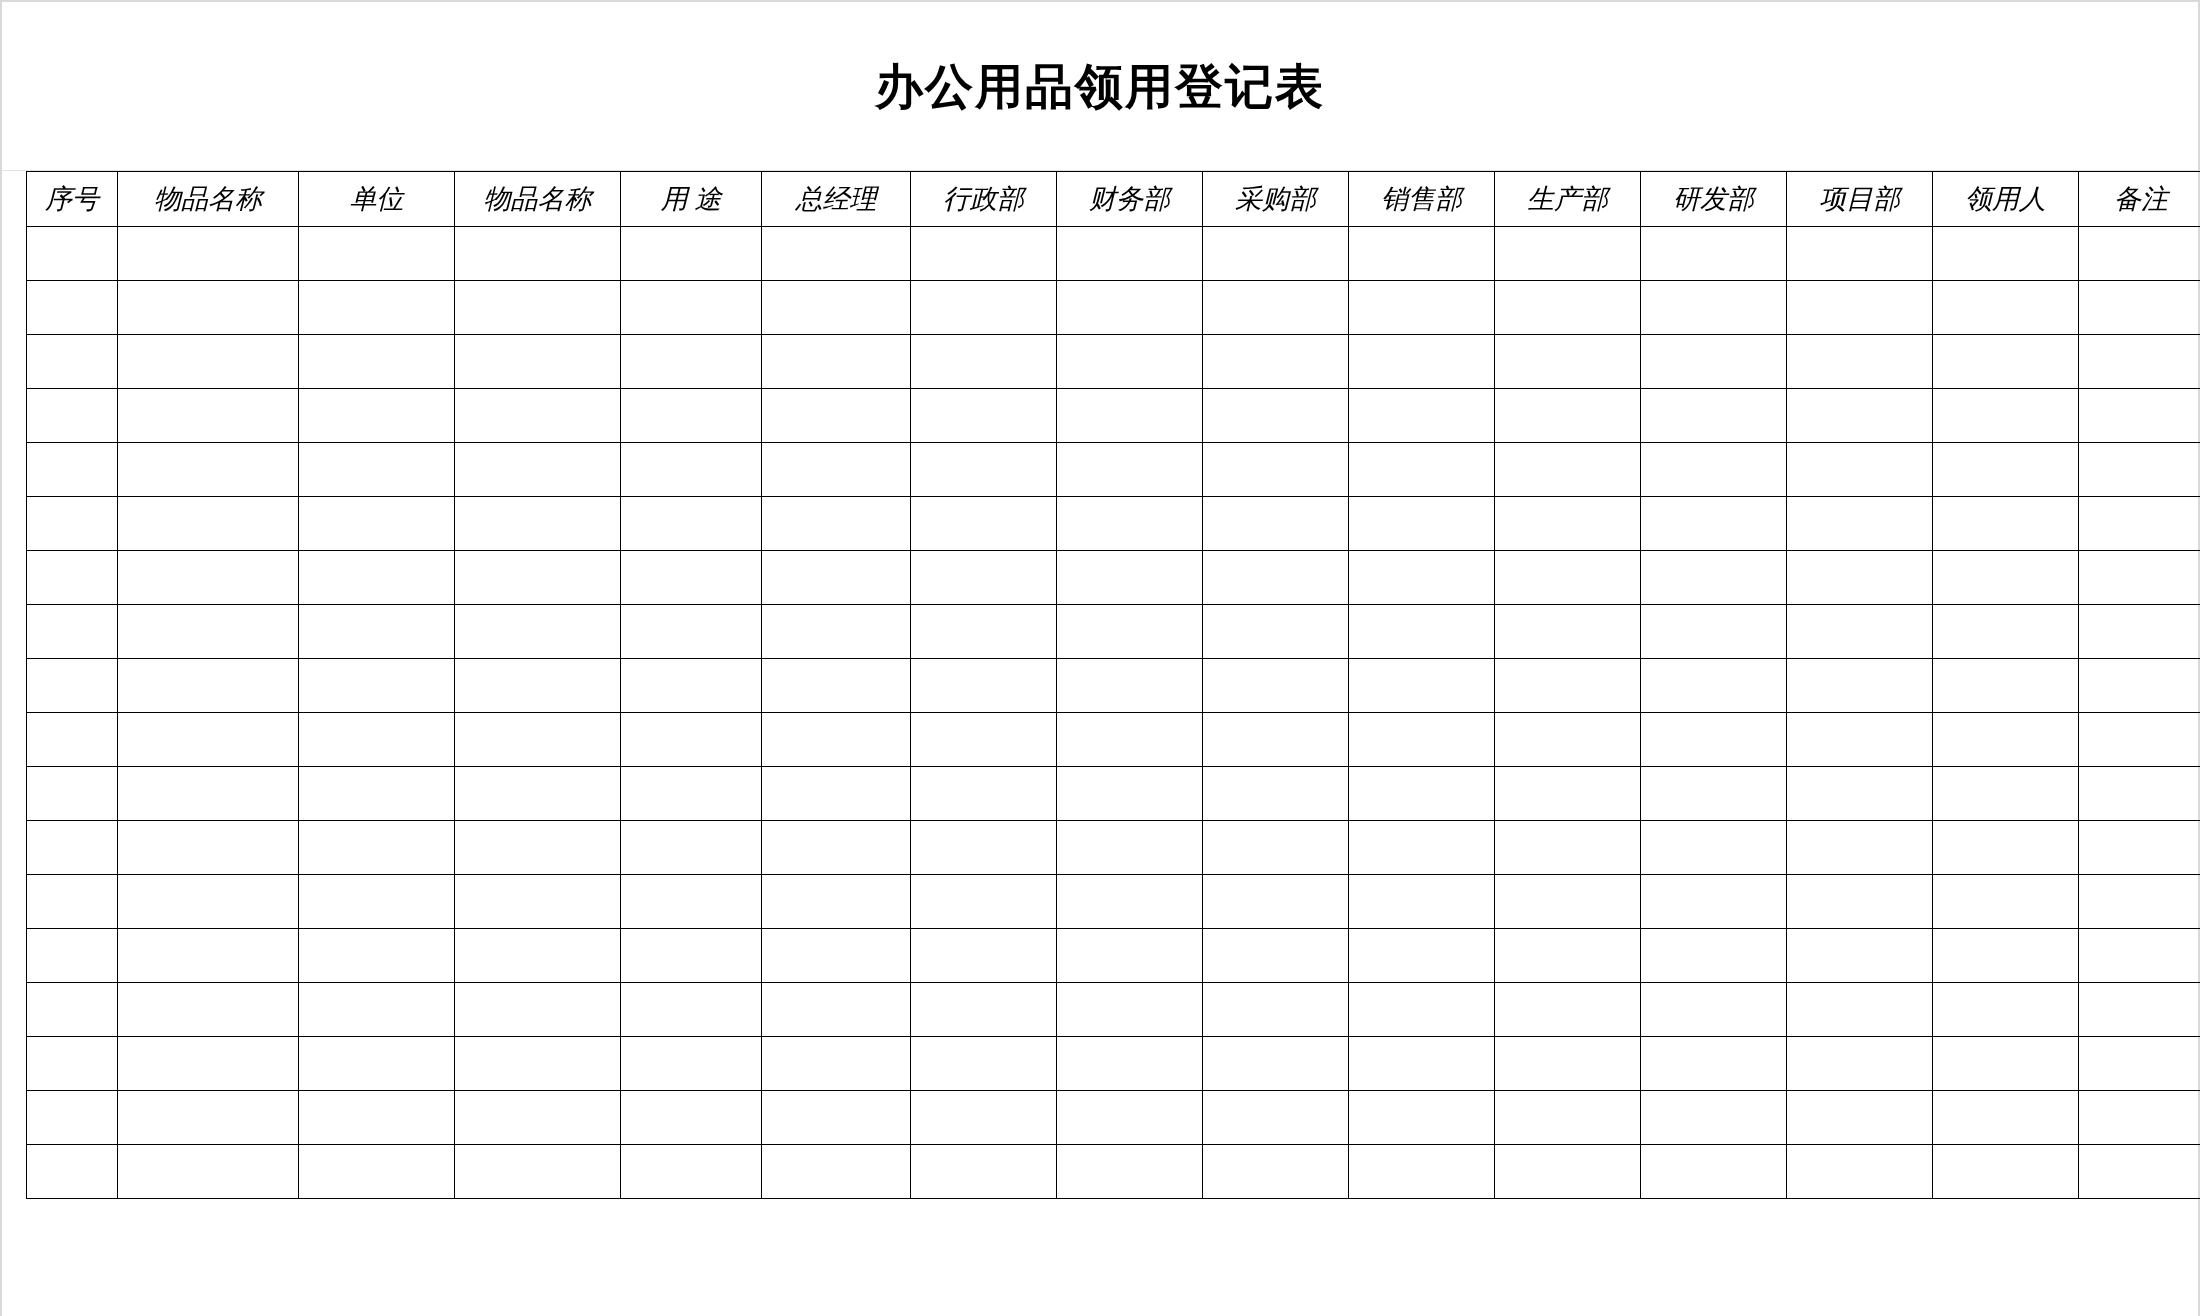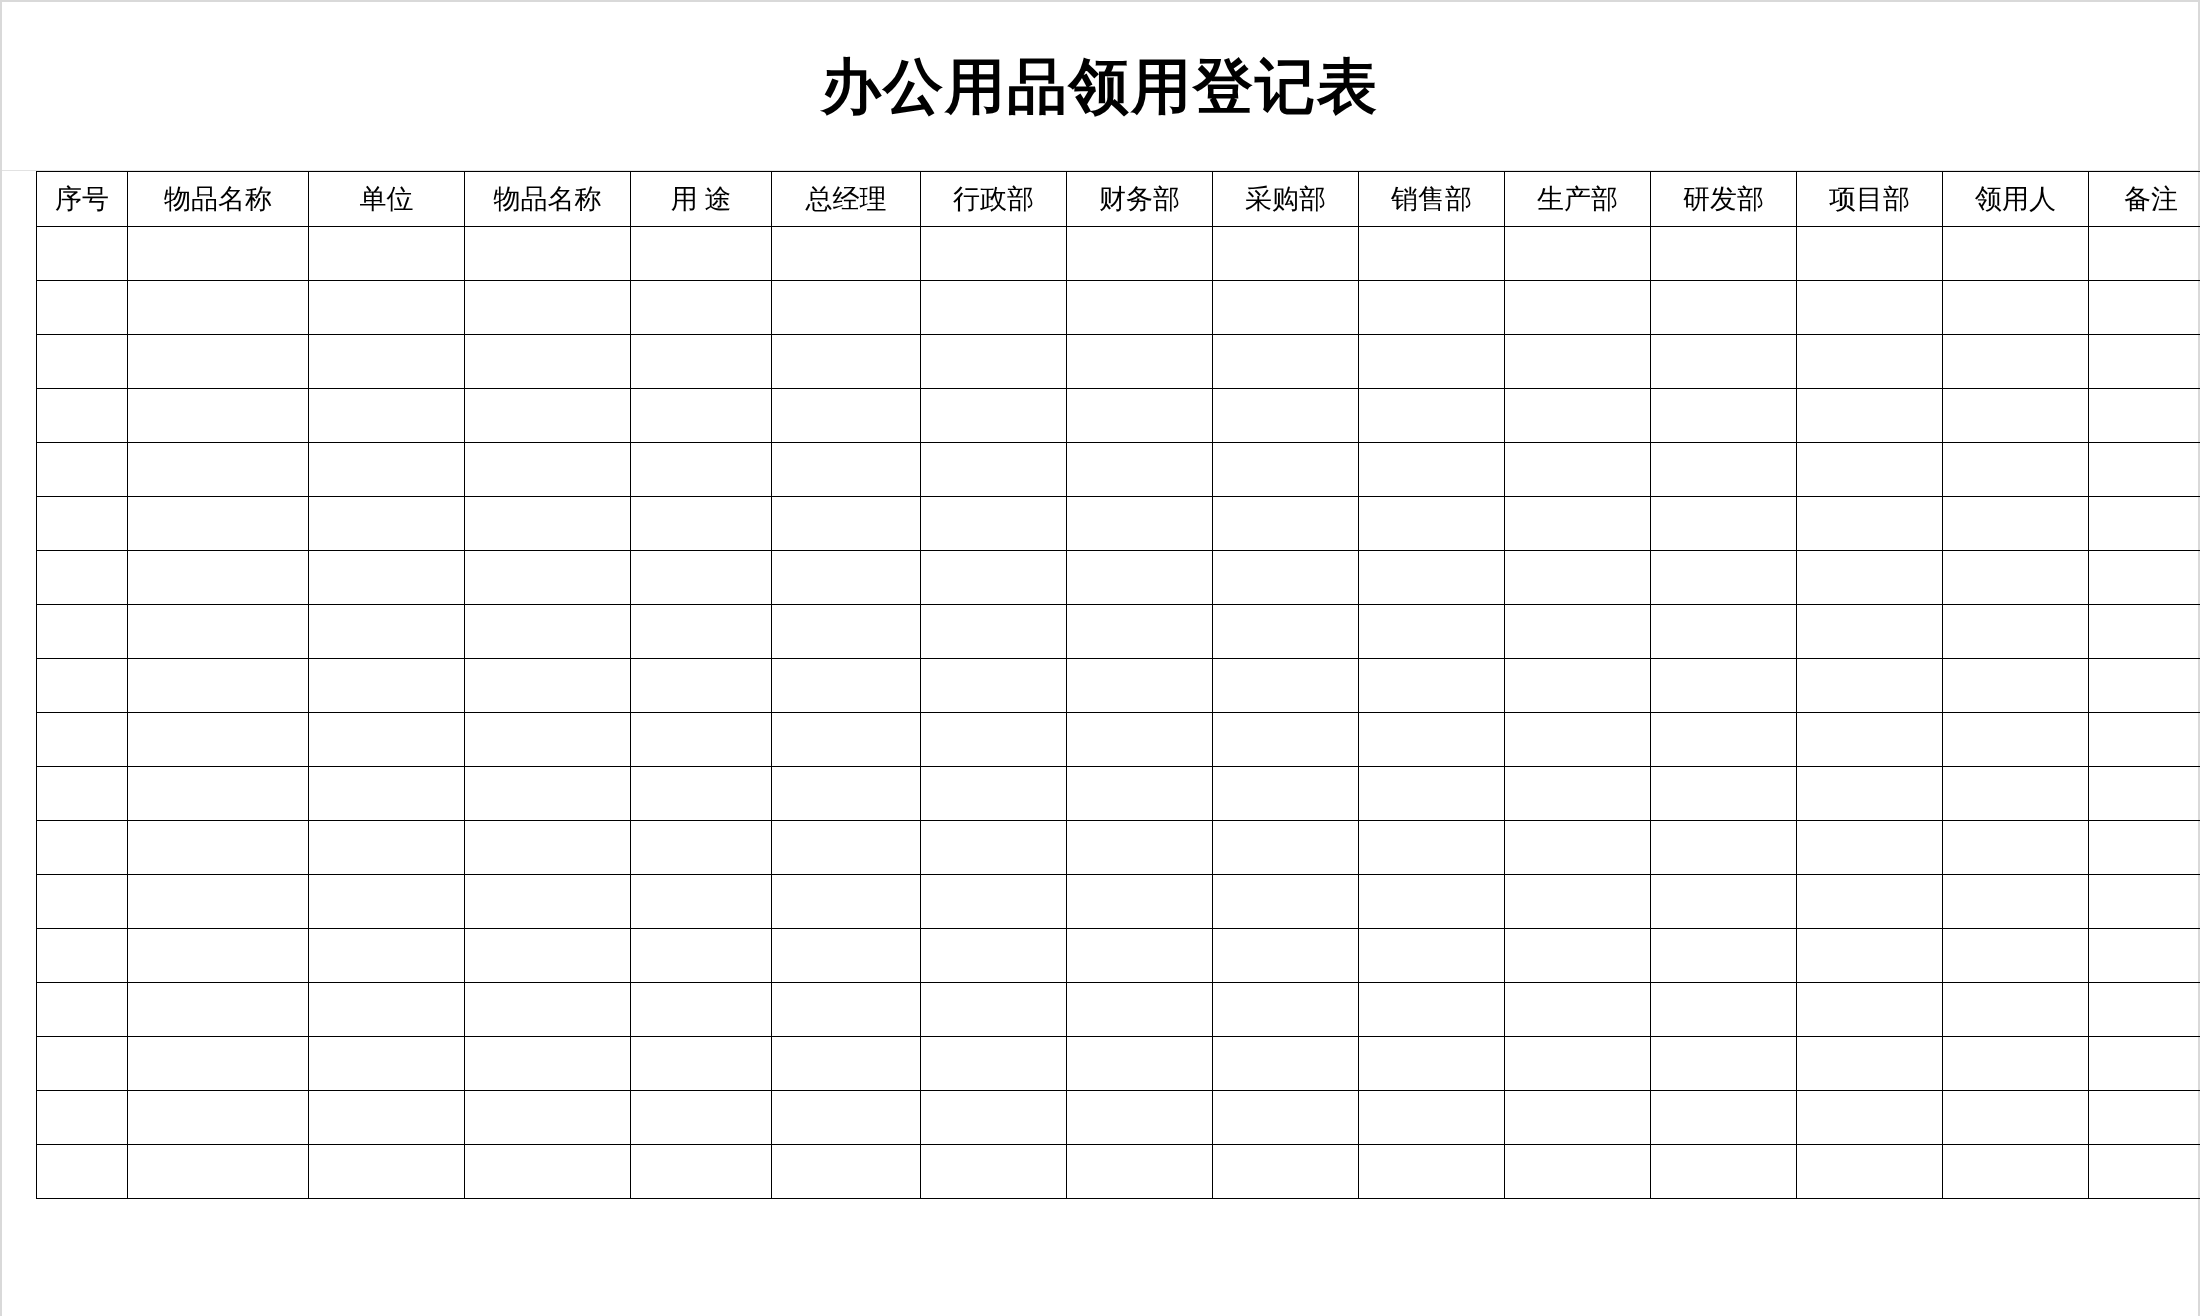--- a/index.html
+++ b/index.html
@@ -27,28 +27,29 @@
   .title-band {
     height: 168px;
     display: flex;
     align-items: center;
     justify-content: center;
     border-bottom: 1px solid #e2e2e2;
   }
   .title {
     font-family: "DejaVu Sans", "Liberation Sans", sans-serif;
     font-weight: bold;
-    font-size: 60px;
+    font-size: 48px;
     letter-spacing: 2px;
     color: #000000;
     line-height: 1;
   }
   .sheet {
-    padding: 0 34px;
+    padding: 0 24px;
     box-sizing: border-box;
+    font-style: italic;
   }
   table.grid {
     border-collapse: collapse;
     table-layout: fixed;
     width: 2152px;
     margin: 0;
   }
   table.grid td, table.grid th {
     border: 1.5px solid #000000;
     padding: 0;

